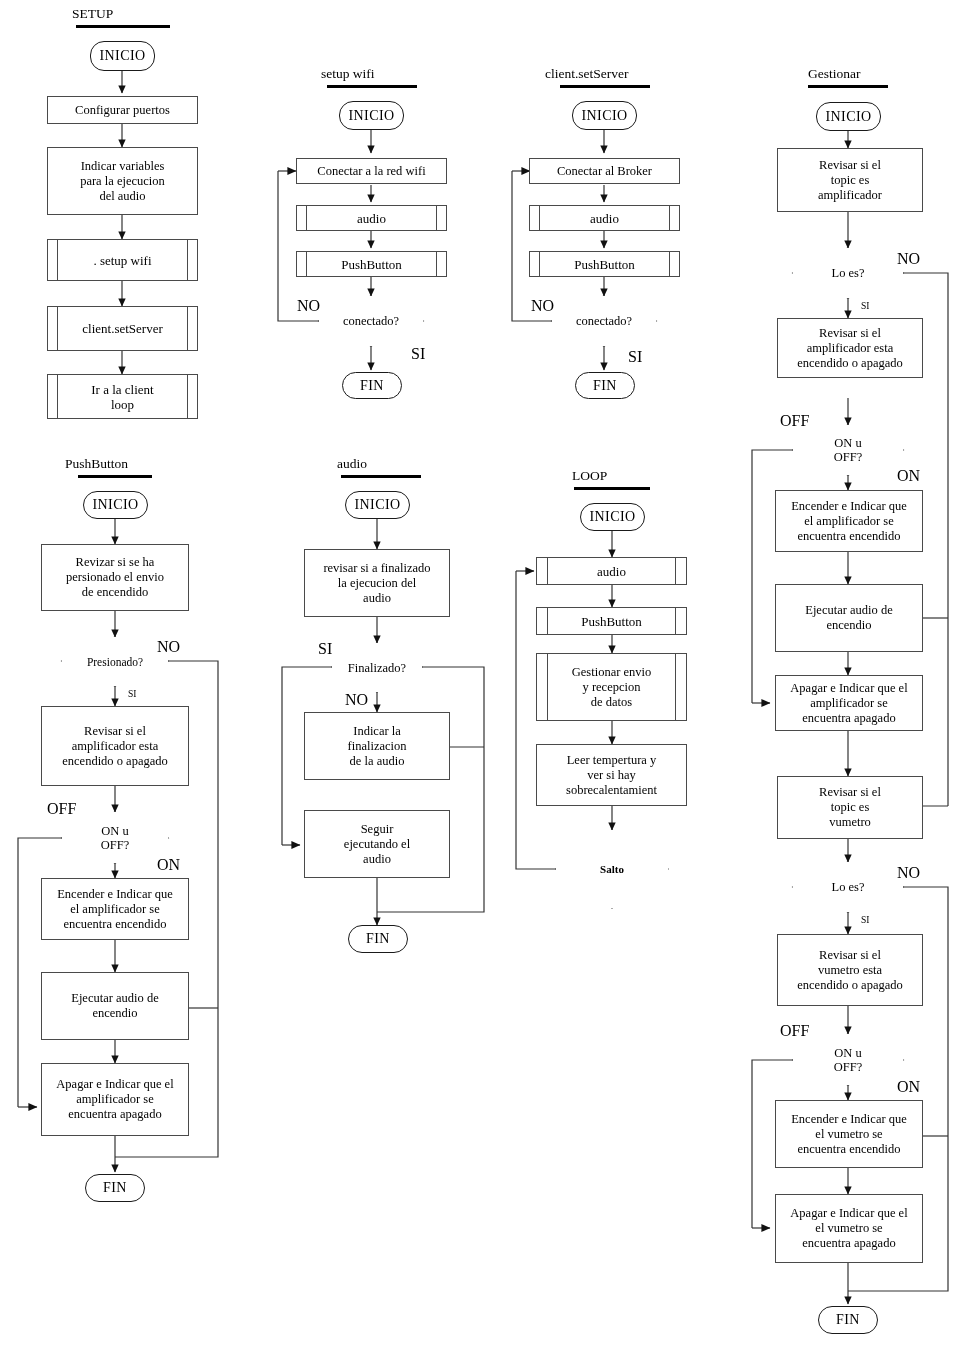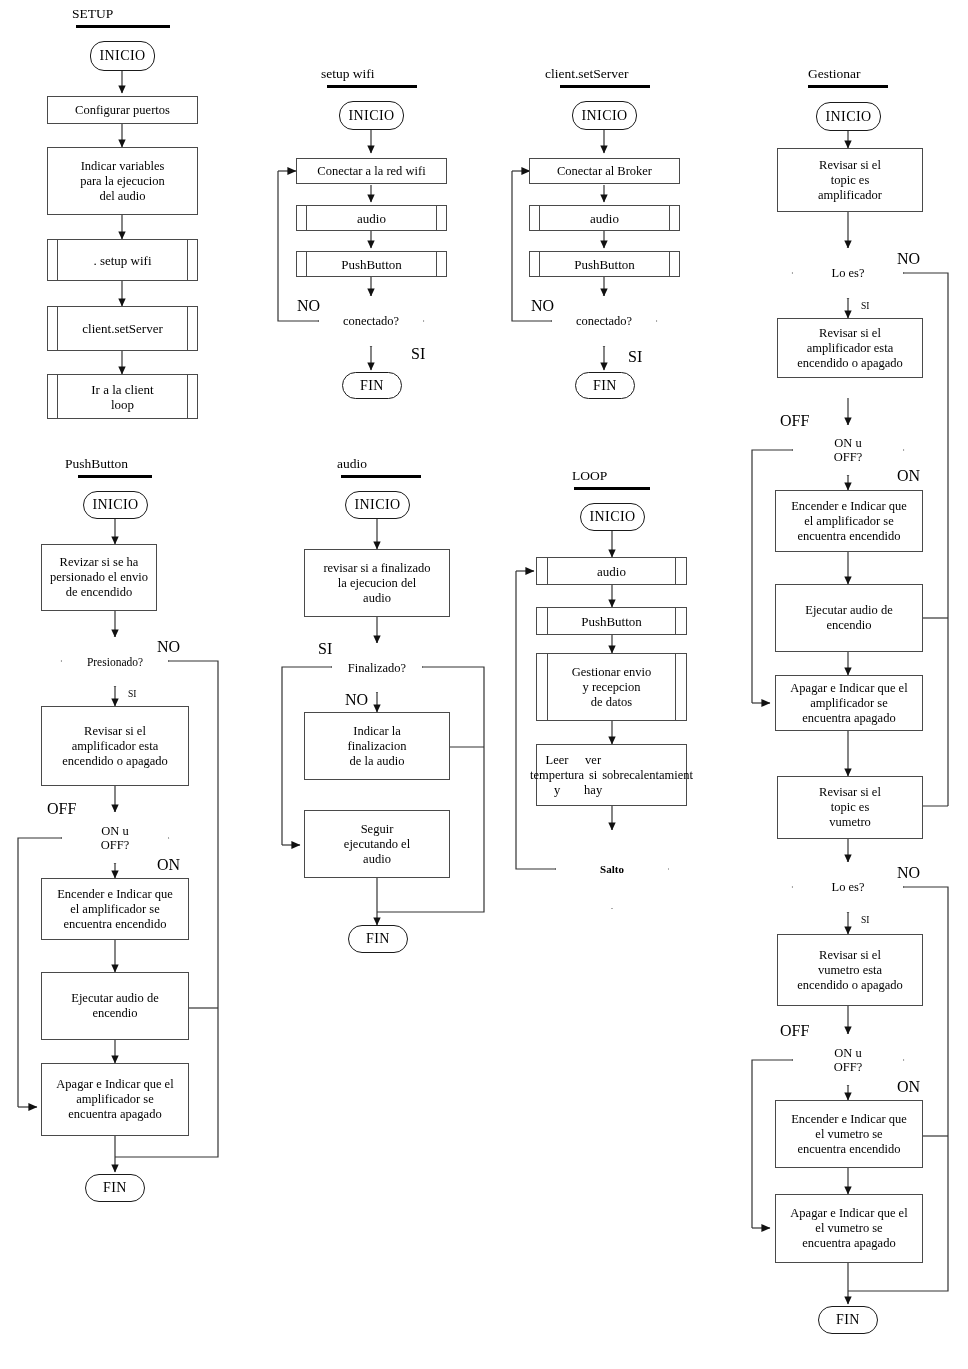--- a/index.html
+++ b/index.html
@@ -370,21 +370,21 @@
     <span>encuentra apagado</span>
   </div>
 
   <div class="node terminal" style="left:818px;top:1306px;width:60px;height:28px;">FIN</div>
 
   <div class="chart-title" style="left:65px;top:456px;width:100px;">PushButton</div>
   <div class="title-rule" style="left:78px;top:475px;width:74px;"></div>
 
   <div class="node terminal" style="left:83px;top:491px;width:65px;height:28px;">INICIO</div>
 
-  <div class="node process" style="left:41px;top:544px;width:116px;height:67px;flex-direction:column;">
+  <div class="node process" style="left:41px;top:544px;width:148px;height:67px;flex-direction:column;">
     <span>Revizar si se ha</span>
     <span>persionado el envio</span>
     <span>de encendido</span>
   </div>
 
   <div class="node decision" style="left:62px;top:637px;width:106px;height:49px;">
     <span class="dec-label" style="font-size:11.5px;">Presionado?</span>
   </div>
   <div class="edge-label" style="left:157px;top:641px;">NO</div>
   <div class="edge-label sm" style="left:128px;top:688px;">SI</div>
@@ -470,21 +470,21 @@
   </div>
 
   <div class="node predef" style="left:536px;top:653px;width:151px;height:68px;flex-direction:column;font-size:12.5px;">
     <span class="predef-bar" style="left:10px;"></span>
     <span class="predef-bar" style="right:10px;"></span>
     <span>Gestionar envio</span>
     <span>y recepcion</span>
     <span>de datos</span>
   </div>
 
-  <div class="node process" style="left:536px;top:744px;width:151px;height:62px;flex-direction:row;">
+  <div class="node process" style="left:536px;top:744px;width:151px;height:62px;flex-direction:column;">
     <span>Leer tempertura y</span>
     <span>ver si hay</span>
     <span>sobrecalentamient</span>
   </div>
 
   <div class="node decision" style="left:556px;top:830px;width:112px;height:78px;font-weight:bold;">
     <span class="dec-label" style="font-size:11px;">Salto</span>
   </div>
 
 </div>

